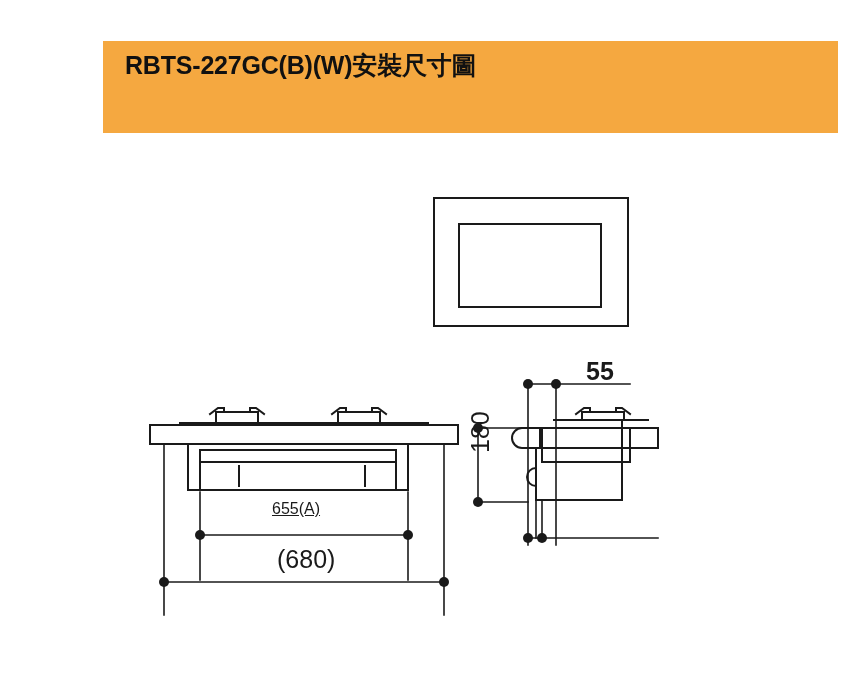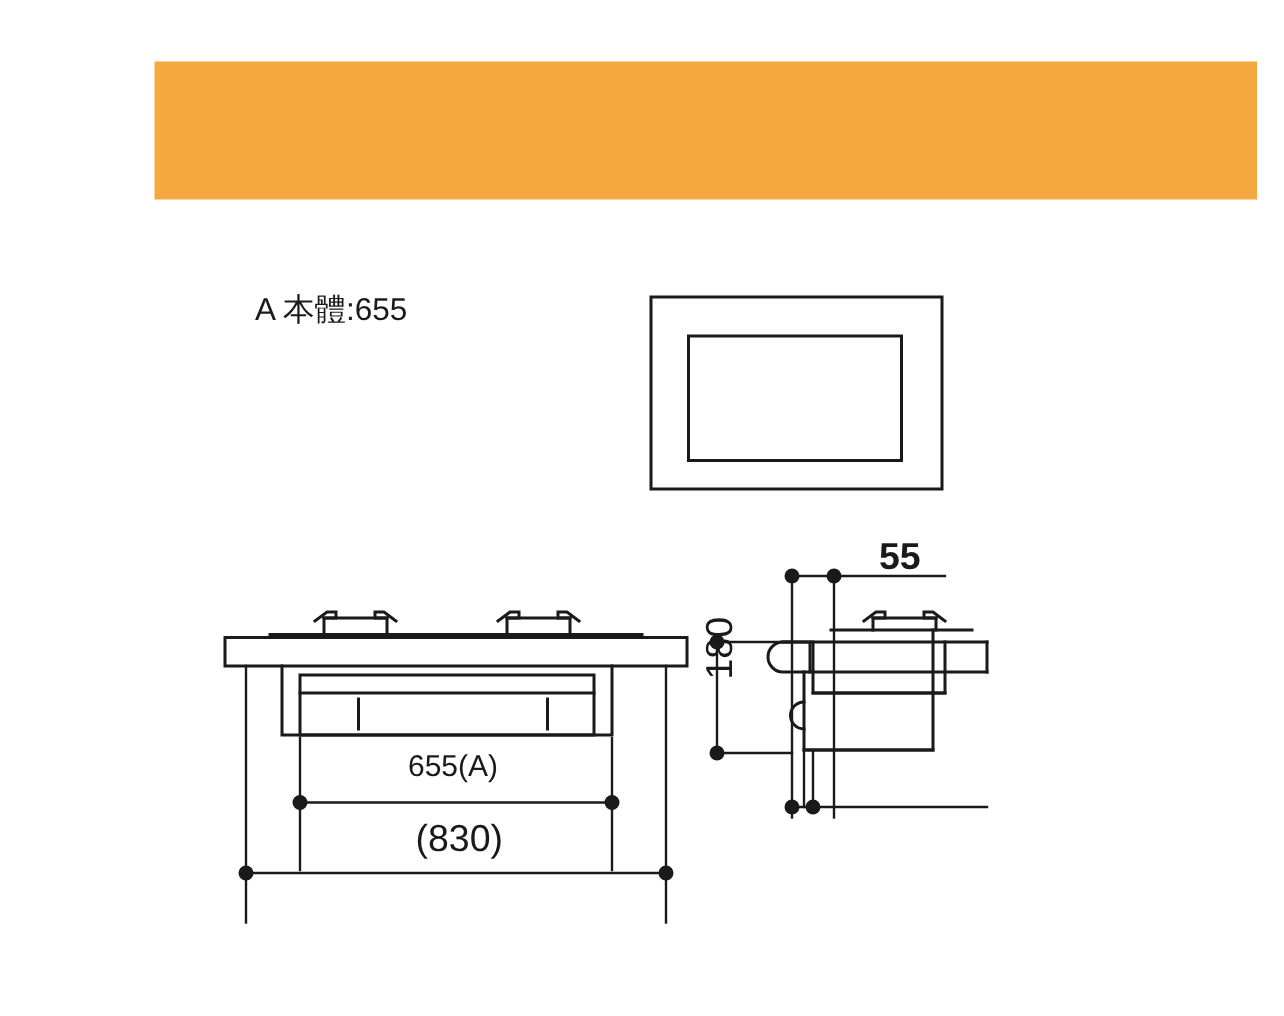--- a/index.html
+++ b/index.html
@@ -89,21 +89,22 @@
   }
   .lw2 { stroke-width: 2; }
   .lw15 { stroke-width: 1.6; }
   .dot { fill: #1a1a1a; stroke: none; }
   .wfill { fill: #ffffff; }
 
   
   #dim-655 {
     left: 272px;
     top: 500px;
-    font-size: 20px;
+    font-size: 16px;
+    text-decoration: underline;
   }
   #dim-680 {
     left: 277px;
     top: 545px;
     font-size: 25px;
   }
   #dim-55 {
     left: 586px;
     top: 357px;
     font-size: 25px;
@@ -121,23 +122,23 @@
     top: 497px;
     font-size: 21px;
   }
 </style>
 </head>
 <body>
 
 <div id="page">
 
   <div id="header-banner">
+    <div class="title-line" id="header-title-main">RBTS-227GC(B)(W)安裝尺寸圖</div>
   </div>
 
-  <div class="dwg-text" id="label-a-line1">A 本體:655</div>
 
 
   <svg class="draw" id="svg-cutout" style="left:430px; top:194px;" width="205" height="140">
     <rect class="lw2 wfill" x="4" y="4" width="194" height="128"></rect>
     <rect class="lw2 wfill" x="29" y="30" width="142" height="83"></rect>
   </svg>
 
   <svg class="draw" id="svg-front-view" style="left:140px; top:390px;" width="340" height="235">
 
     <g>
@@ -182,21 +183,21 @@
     </g>
 
     <g>
       <line class="lw15" x1="24" y1="192" x2="304" y2="192"></line>
       <circle class="dot" cx="24" cy="192" r="5"></circle>
       <circle class="dot" cx="304" cy="192" r="5"></circle>
     </g>
   </svg>
 
   <div class="dwg-text" id="dim-655">655(A)</div>
-  <div class="dwg-text" id="dim-680">(830)</div>
+  <div class="dwg-text" id="dim-680">(680)</div>
 
   <svg class="draw" id="svg-side-view" style="left:470px; top:370px;" width="260" height="180">
 
     <g>
       <line class="lw15" x1="58" y1="14" x2="160" y2="14"></line>
       <circle class="dot" cx="58" cy="14" r="5"></circle>
       <circle class="dot" cx="86" cy="14" r="5"></circle>
     </g>
 
     <line class="lw15" x1="58" y1="14" x2="58" y2="175"></line>

